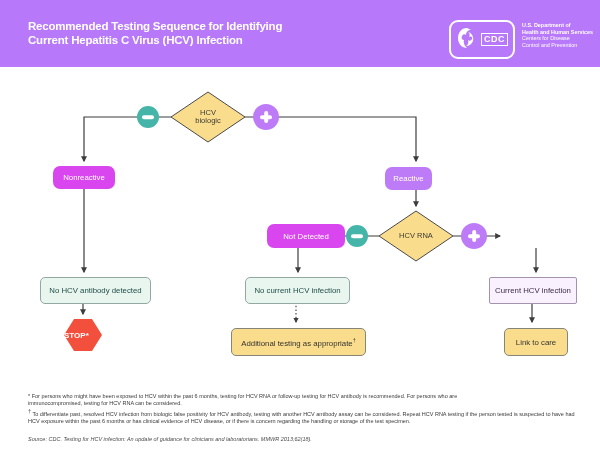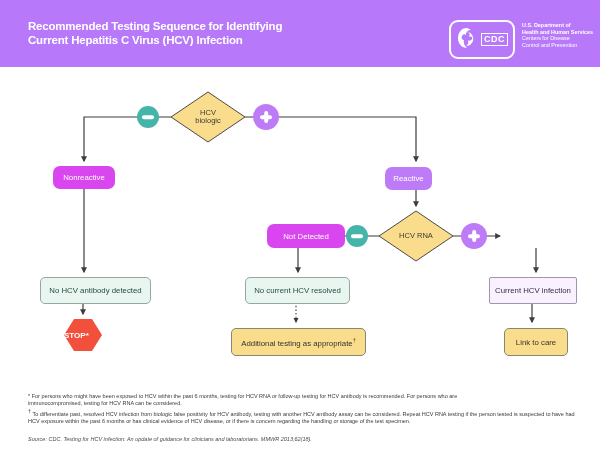--- a/index.html
+++ b/index.html
@@ -132,21 +132,21 @@
     <div class="node purple" style="left:385px;top:100px;width:47px;height:23px;">
       <span>Reactive</span>
     </div>
     <div class="node teal" style="left:267px;top:157px;width:78px;height:24px;">
       <span>Not Detected</span>
     </div>
     <div class="node mint" style="left:40px;top:210px;width:109px;height:25px;">
       <span>No HCV antibody detected</span>
     </div>
     <div class="node mint" style="left:245px;top:210px;width:103px;height:25px;">
-      <span>No current HCV resolved</span>
+      <span>No current HCV infection</span>
     </div>
     <div class="node lav" style="left:489px;top:210px;width:86px;height:25px;">
       <span>Current HCV infection</span>
     </div>
     <div class="stop-label" style="left:64px;top:260px;width:38px;height:16px;">
       <span>STOP*</span>
     </div>
     <div class="node ybox" style="left:231px;top:261px;width:133px;height:26px;">
       <span><span>Additional testing as appropriate</span><sup>†</sup></span>
     </div>

